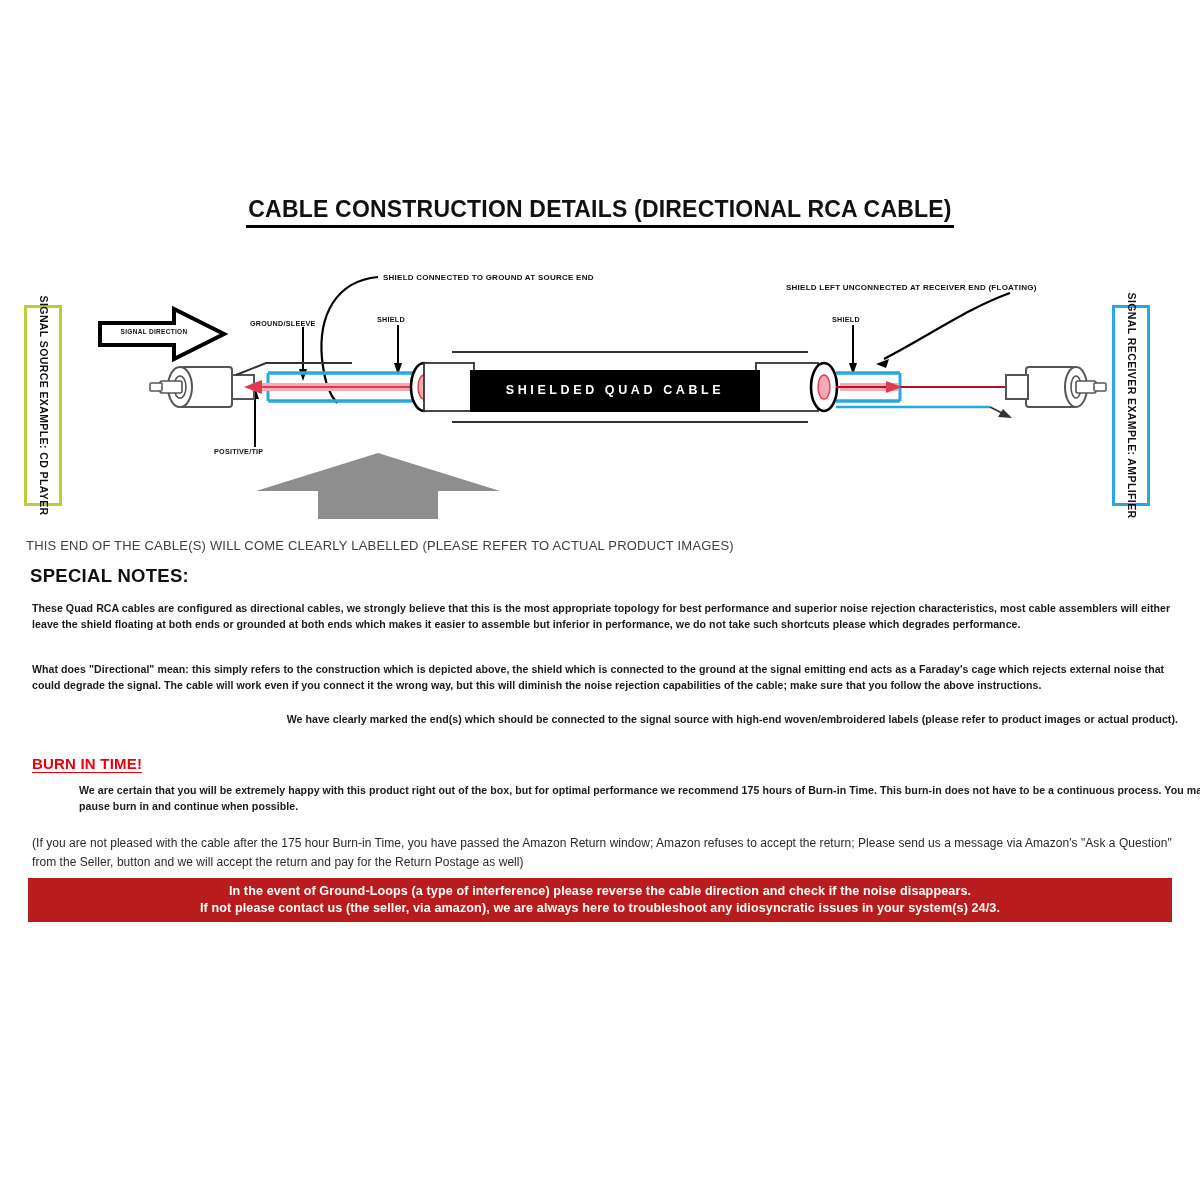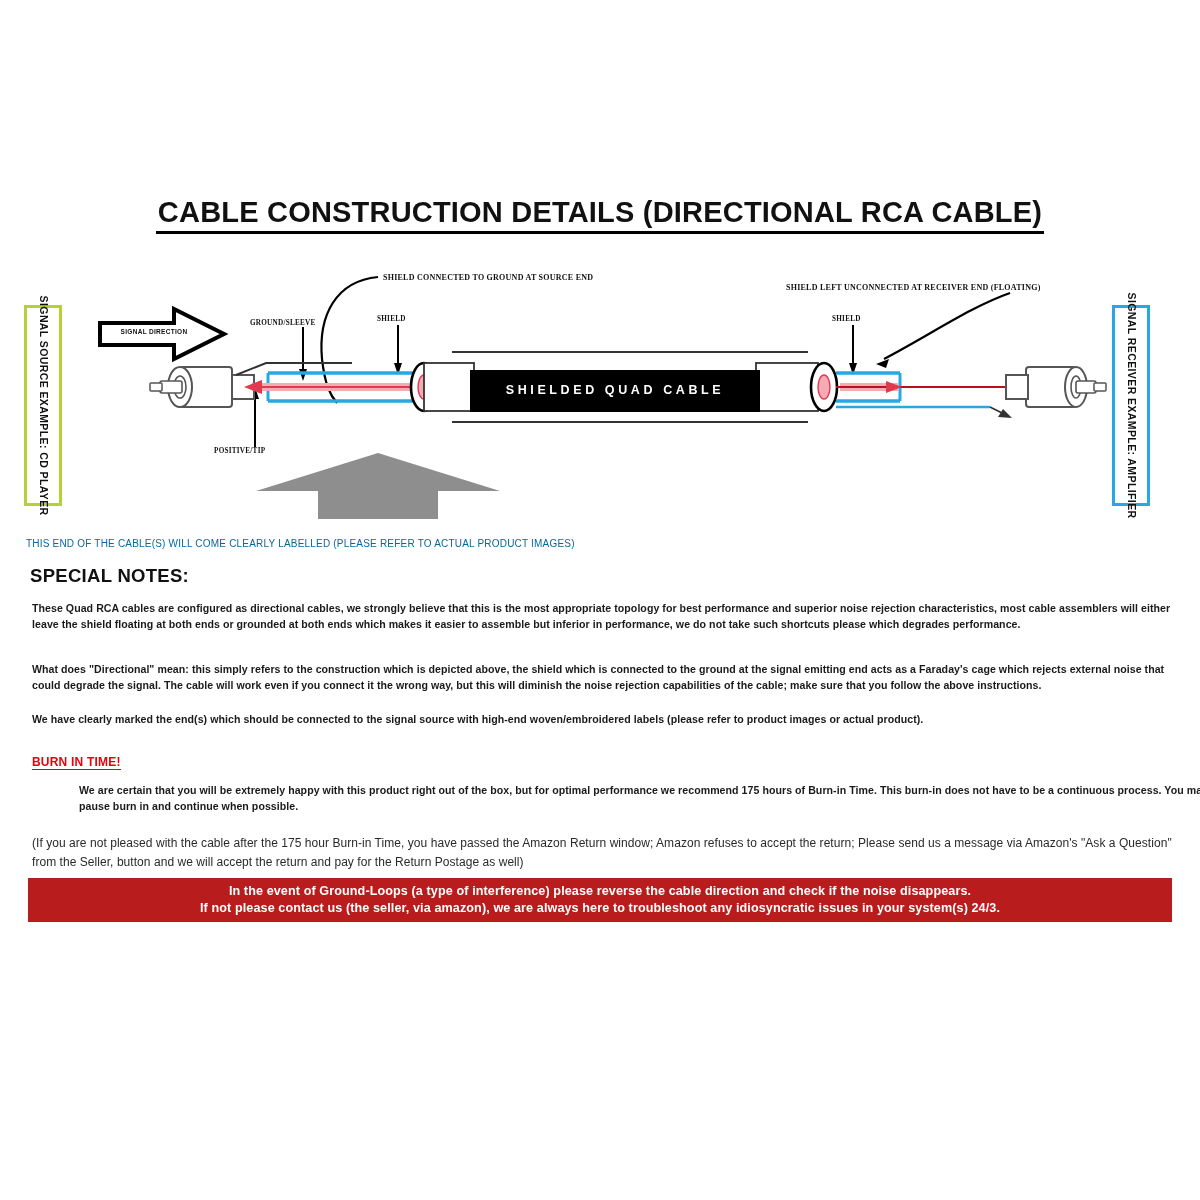--- a/index.html
+++ b/index.html
@@ -3,21 +3,21 @@
 <meta charset="utf-8">
 <style>
   html,body{margin:0;padding:0;background:#ffffff;}
   body{width:1200px;height:1200px;position:relative;
        font-family:"Liberation Sans",sans-serif;color:#111;}
 
   #sheet{position:absolute;left:0;top:0;width:1200px;height:1200px;overflow:hidden;}
 
   
   .title{position:absolute;left:0;top:196px;width:1200px;text-align:center;
-         font-size:29px;font-weight:bold;letter-spacing:.2px;
+         font-size:23px;font-weight:bold;letter-spacing:.2px;
          font-family:"Liberation Sans",sans-serif;}
   .title span{border-bottom:3px solid #000;padding:0 2px 2px 2px;display:inline-block;}
 
   
   #diagram{position:absolute;left:0;top:255px;width:1200px;height:275px;}
 
   .vbox{position:absolute;background:#fff;display:flex;align-items:center;justify-content:center;}
   .vbox .vtext{
     transform:rotate(90deg);white-space:nowrap;
     font-size:10.5px;font-weight:bold;letter-spacing:.4px;
@@ -25,40 +25,40 @@
   #src-box{left:24px;top:50px;width:32px;height:195px;border:3px solid #b4d236;}
   #rcv-box{left:1112px;top:50px;width:32px;height:195px;border:3px solid #29a8e0;}
 
   
   #sig-arrow{position:absolute;left:96px;top:50px;width:132px;height:58px;}
   #sig-arrow .lbl{position:absolute;left:12px;top:23px;width:92px;text-align:center;
      font-size:6.5px;font-weight:bold;letter-spacing:.3px;}
 
   
   .clabel{position:absolute;font-size:7.2px;font-weight:bold;letter-spacing:.25px;
-          white-space:nowrap;font-family:Liberation Serif, serif;}
+          white-space:nowrap;font-family:Liberation Sans, sans-serif;}
   .clabel.big{font-size:8px;}
 
   
   #jacket{position:absolute;left:470px;top:115px;width:290px;height:42px;background:#000;}
   #jacket .jt{position:absolute;left:0;right:0;top:13px;text-align:center;color:#fff;
       font-size:12.5px;font-weight:bold;letter-spacing:3.6px;
       font-family:"Liberation Sans",sans-serif;}
 
   
-  .cap{position:absolute;left:26px;top:538px;width:1140px;font-size:10px;color:#0369a1;
+  .cap{position:absolute;left:26px;top:538px;width:1140px;font-size:13px;color:#404040;
        letter-spacing:.2px;font-family:"Liberation Sans",sans-serif;}
   .h2{position:absolute;left:30px;top:565px;font-size:18.5px;font-weight:bold;
       letter-spacing:.3px;}
   .para{position:absolute;left:32px;width:1146px;font-size:10.6px;font-weight:bold;
         line-height:1.55;letter-spacing:.05px;color:#1a1a1a;}
-  #p1{top:600px;} #p2{top:661px;} #p3{top:711px;} #p5{top:782px;margin-left:47px;} #p6{top:834px;}
+  #p1{top:600px;} #p2{top:661px;} #p3{top:711px;text-align:right;} #p5{top:782px;margin-left:47px;} #p6{top:834px;}
   #p6{font-weight:normal;font-size:12px;color:#2a2a2a;}
 
-  .burn{position:absolute;left:32px;top:755px;font-size:12px;font-weight:bold;
+  .burn{position:absolute;left:32px;top:755px;font-size:15px;font-weight:bold;
         color:#e8000d;border-bottom:1.5px solid #e8000d;letter-spacing:.2px;}
 
   #red-banner{position:absolute;left:28px;top:878px;width:1144px;height:44px;
      background:#b91c1c;color:#fff;display:flex;flex-direction:column;
      align-items:center;justify-content:center;gap:2px;}
   #red-banner div{font-size:12.6px;font-weight:bold;letter-spacing:.1px;line-height:1.2;}
 
   #copy{position:absolute;left:30px;top:938px;font-size:22.5px;font-weight:bold;
         letter-spacing:.2px;}
   #tag{position:absolute;left:182px;top:968px;font-size:24px;font-style:italic;

